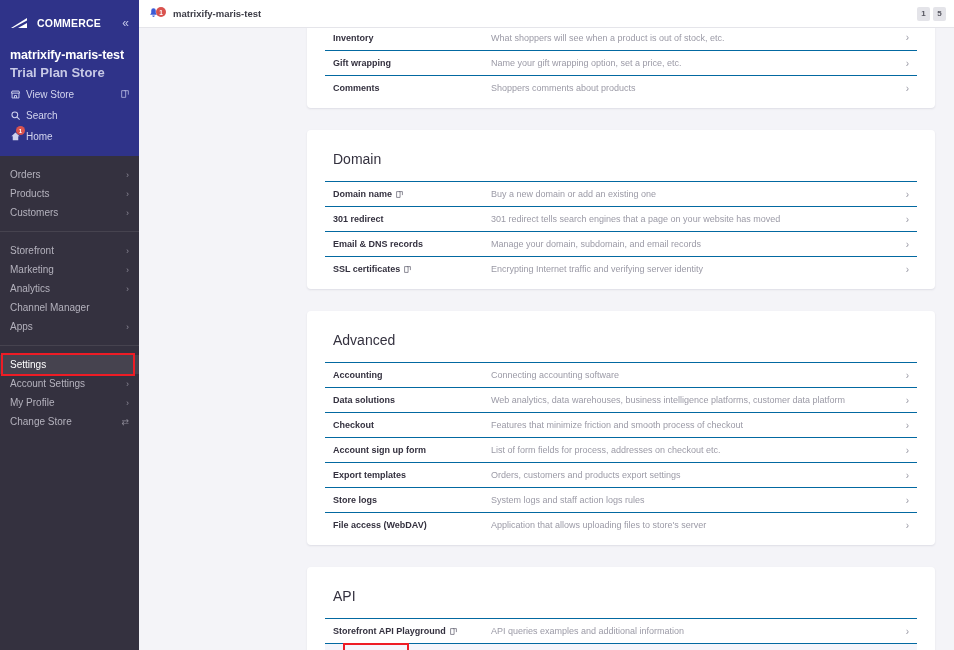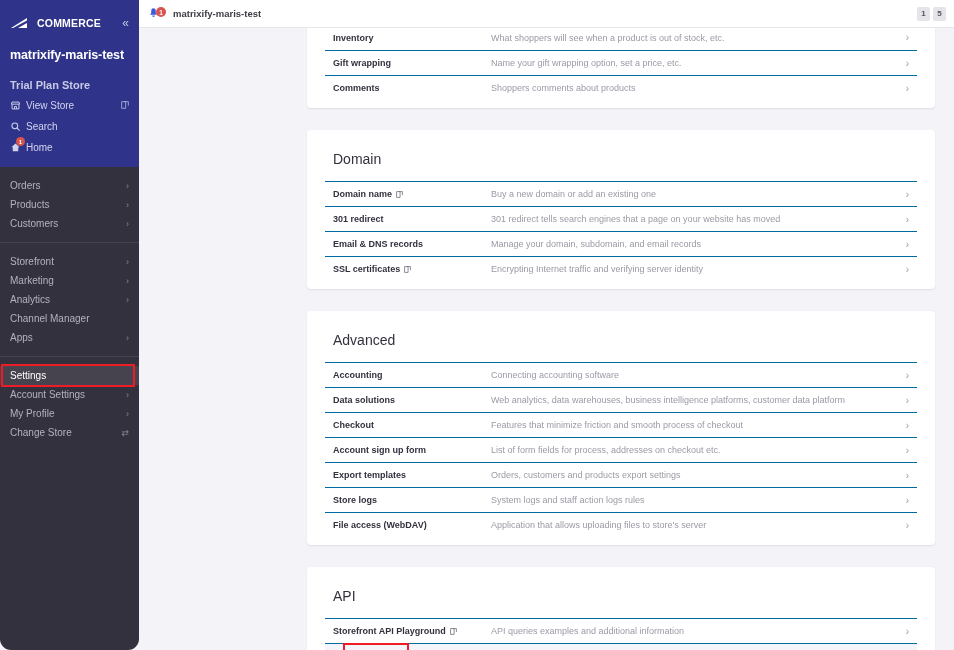--- a/index.html
+++ b/index.html
@@ -11,21 +11,21 @@
   }
   body { display: flex; }
 
   
   #sidebar {
     width: 139px; height: 650px;
     background: #34313f;
     flex: 0 0 139px;
     position: relative;
     color: #b4b2bd;
-    display: flex; flex-direction: column; border-radius: 11px;
+    display: flex; flex-direction: column;
   }
   .sb-blue {
     background: #2f3389;
     padding-top: 9px;
     padding-bottom: 9px;
   }
   .sb-logo-row {
     display: flex; align-items: center; justify-content: space-between;
     padding: 2px 10px 0 10px;
     height: 26px;
@@ -39,21 +39,21 @@
   .collapse-btn {
     color: #c3c6e8; font-size: 12px; cursor: pointer; line-height: 1;
   }
   .sb-store {
     padding: 13px 10px 0 10px;
   }
   .sb-store-name {
     color: #ffffff; font-size: 12.5px; font-weight: bold; letter-spacing: -.1px;
   }
   .sb-store-plan {
-    color: #c7c9e6; font-size: 11px; font-weight: bold; margin-top: 17px;
+    color: #c7c9e6; font-size: 13px; font-weight: bold; margin-top: 3px;
   }
   .sb-blue-links { margin-top: 4px; }
   .sb-blue-link {
     display: flex; align-items: center;
     height: 21px; padding: 0 10px;
     color: #d3d5ee; font-size: 10px;
     cursor: pointer; position: relative;
   }
   .sb-blue-link .ico {
     width: 16px; display: flex; align-items: center; color: #cfd2ee;

